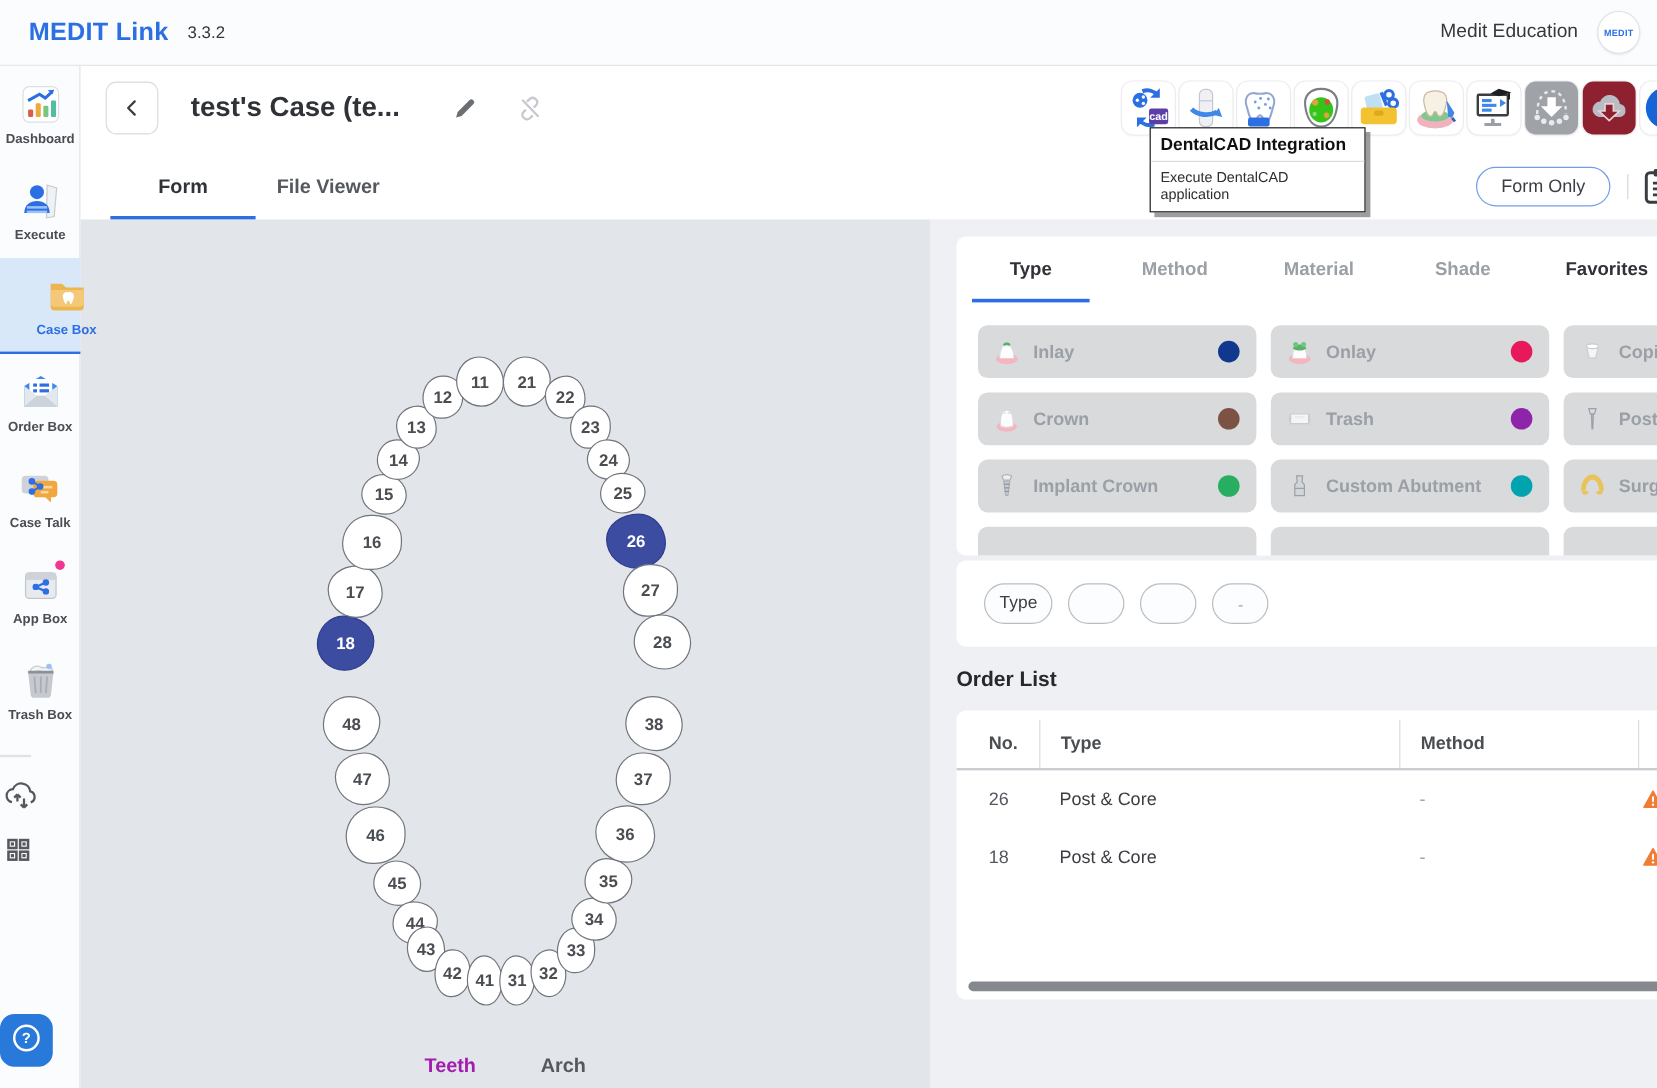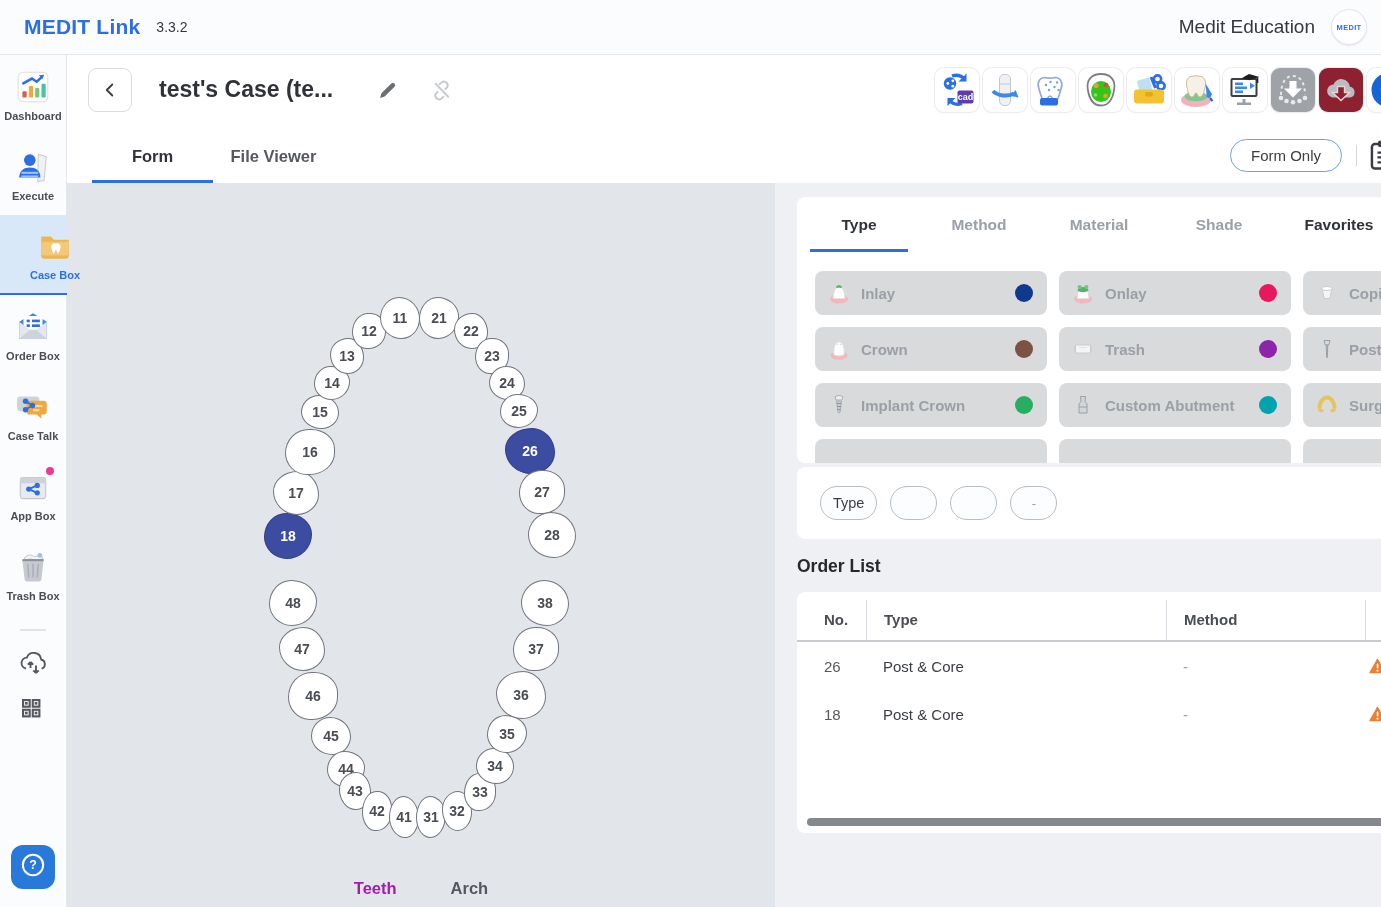--- a/index.html
+++ b/index.html
@@ -5,28 +5,28 @@
   * { margin:0; padding:0; box-sizing:border-box; }
   html,body { width:1381px; height:907px; overflow:hidden; }
   body { position:relative; font-family:"Liberation Sans",sans-serif; background:#eef0f3; }
 
   
   .topbar { position:absolute; left:0; top:0; width:1381px; height:55px; background:#fbfcfe;
             border-bottom:1px solid #e4e6ea; display:flex; align-items:center; z-index:40; }
   .brand { margin-left:24px; font-size:21px; font-weight:bold; color:#2b6fe3; letter-spacing:.2px; }
   .version { margin-left:16px; font-size:14px; color:#35383d; }
   .topbar-right { margin-left:auto; display:flex; align-items:center; gap:16px; margin-right:14px; }
-  .account-name { font-size:19px; color:#35383d; }
+  .account-name { font-size:16px; color:#35383d; }
   .avatar { width:36px; height:36px; border-radius:50%; background:#fff; border:1px solid #e0e3e8;
             box-shadow:0 1px 2px rgba(0,0,0,.08); display:flex; align-items:center; justify-content:center;
             font-size:7.5px; font-weight:bold; color:#2b6fe3; letter-spacing:.3px; }
 
   
   .sidebar { position:absolute; left:0; top:55px; width:67px; bottom:0; background:#fbfcfe;
-             border-right:1px solid #e4e6ea; z-index:30; display:flex; flex-direction:column; align-items:center; }
+             border-right:1px solid #e4e6ea; z-index:30; display:flex; flex-direction:column; align-items:flex-start; }
   .side-item { width:67px; height:80px; display:flex; flex-direction:column; align-items:center;
                justify-content:center; gap:5px; cursor:pointer; position:relative; }
   .side-item .s-icon { width:36px; height:36px; }
   .side-item .lbl { font-size:11px; color:#4a4d52; font-weight:600; white-space:nowrap; }
   .side-item.selected { background:#d9e8f9; border-bottom:2px solid #2b6fe3;padding-left:44px; }
   .side-item.selected .lbl { color:#2b6fe3; }
   .side-item .badge { position:absolute; right:13px; top:12px; width:8px; height:8px; border-radius:50%; }
   .side-divider { width:26px; height:0; border-top:2px solid #e0e3e8; margin:14px 0 10px; }
   .side-tool { width:34px; height:34px; margin:6px 0; cursor:pointer; }
   .help-btn { margin-top:auto; margin-bottom:18px; width:44px; height:44px; border-radius:12px;
@@ -389,20 +389,24 @@
     <div class="fo-divider"></div>
     <div class="clipboard-icon">
       <svg width="30" height="32" viewBox="0 0 24 26">
           <rect x="3" y="4" width="18" height="20" rx="2.5" fill="none" stroke="#3a3d42" stroke-width="2"></rect>
           <rect x="8" y="1.5" width="8" height="5" rx="1.2" fill="#3a3d42"></rect>
           <path d="M7.5 11 h9 M7.5 15 h9 M7.5 19 h6" stroke="#3a3d42" stroke-width="1.8"></path>
         </svg>
     </div>
   </div>
 
+  <div class="tooltip">
+    <div class="tt">DentalCAD Integration</div>
+    <div class="td">Execute DentalCAD application</div>
+  </div>
 
   <div class="chart" id="teeth-layer">
     <div class="view-toggle">
       <span class="vt active">Teeth</span>
       <span class="vt">Arch</span>
     </div>
   <div class="tooth sel" style="left: 197px; top: 330px; width: 48px; height: 46px; border-radius: 46% 54% 52% 48% / 52% 46% 54% 48%; background: rgb(60, 77, 161); border-color: rgb(46, 60, 140);">18</div>
       <div class="tooth" style="left: 206px; top: 288px; width: 46px; height: 44px; border-radius: 54% 46% 48% 52% / 46% 54%;">17</div>
       <div class="tooth" style="left: 218px; top: 246px; width: 50px; height: 46px; border-radius: 50% 50% 54% 46% / 55% 45% 50% 50%;">16</div>
       <div class="tooth" style="left: 234px; top: 212px; width: 38px; height: 34px; border-radius: 48% 52% 46% 54% / 50% 52% 48% 50%;">15</div>

